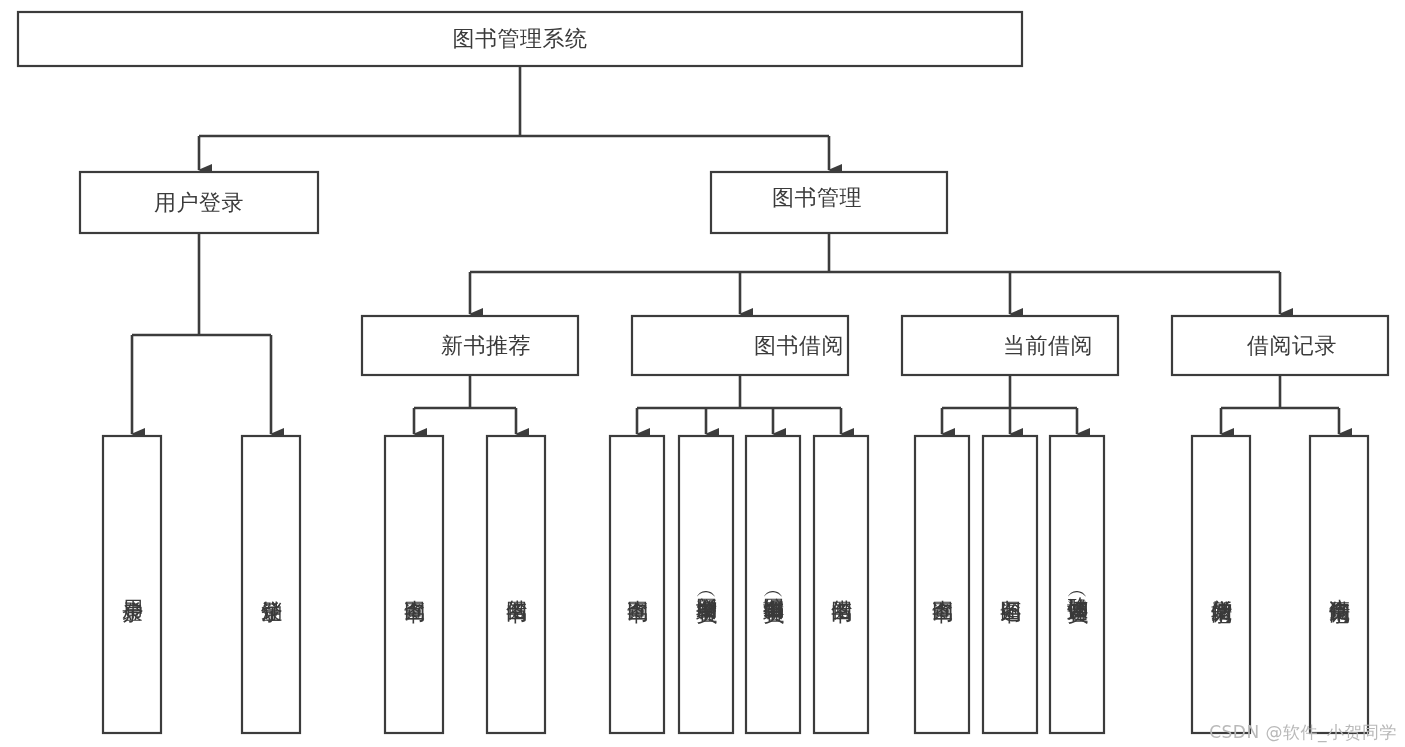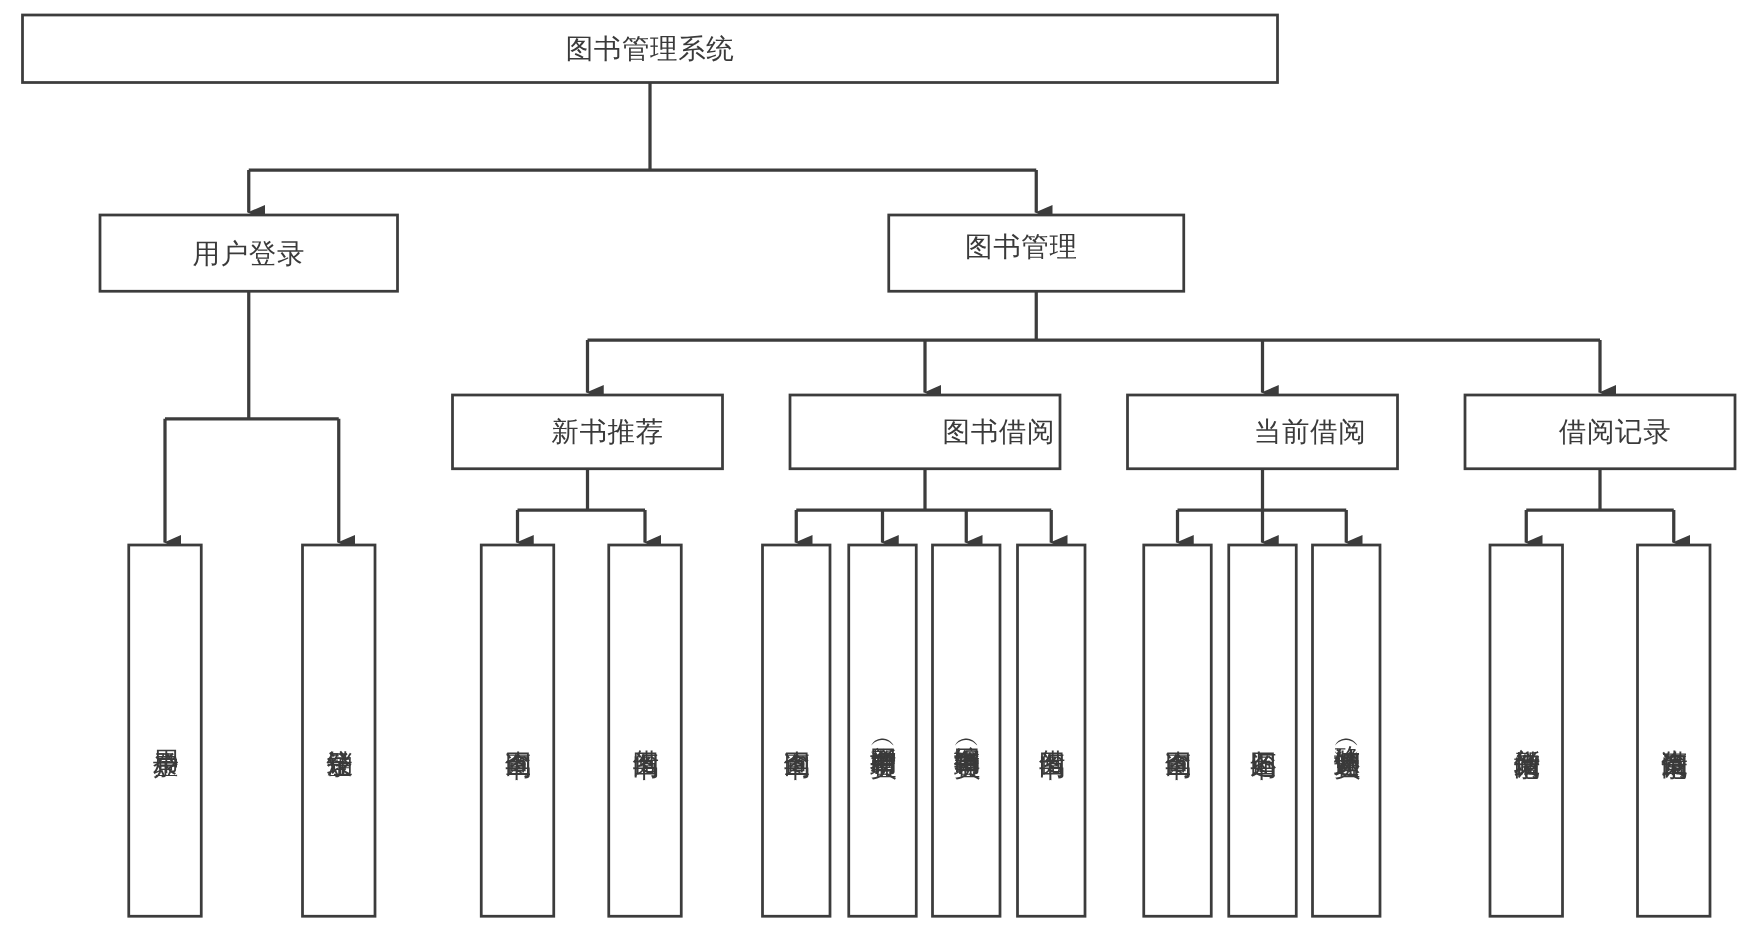--- a/index.html
+++ b/index.html
@@ -166,13 +166,14 @@
         <span class="vlabel-text">确认归还（管理员）</span>
       </div>
       <div class="vlabel-box" style="left: 1192px; top: 436px; width: 58px; height: 297px;">
         <span class="vlabel-text">新增借阅记录</span>
       </div>
       <div class="vlabel-box" style="left: 1310px; top: 436px; width: 58px; height: 297px;">
         <span class="vlabel-text">查询借阅记录</span>
       </div>
     </div>
 
+  <div id="watermark">CSDN @软件_小贺同学</div>
 </div>
 
 </body></html>

